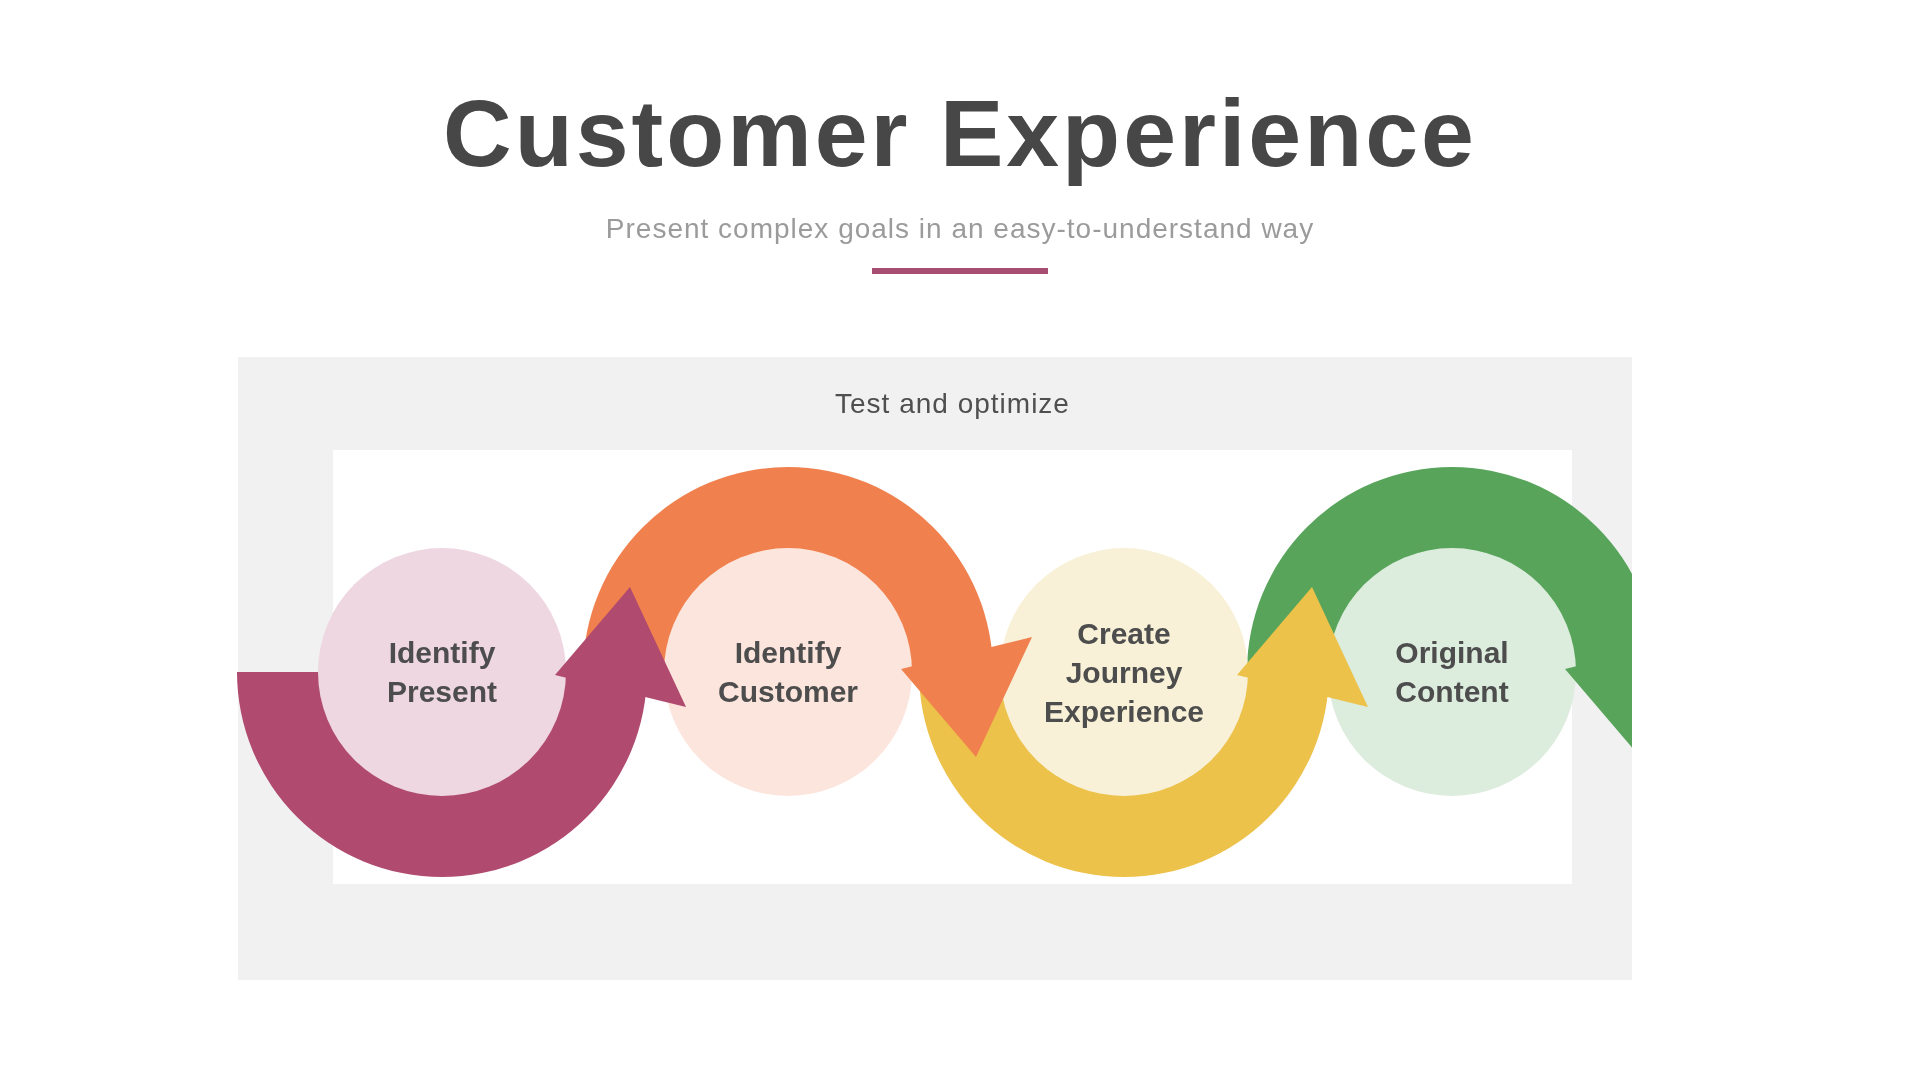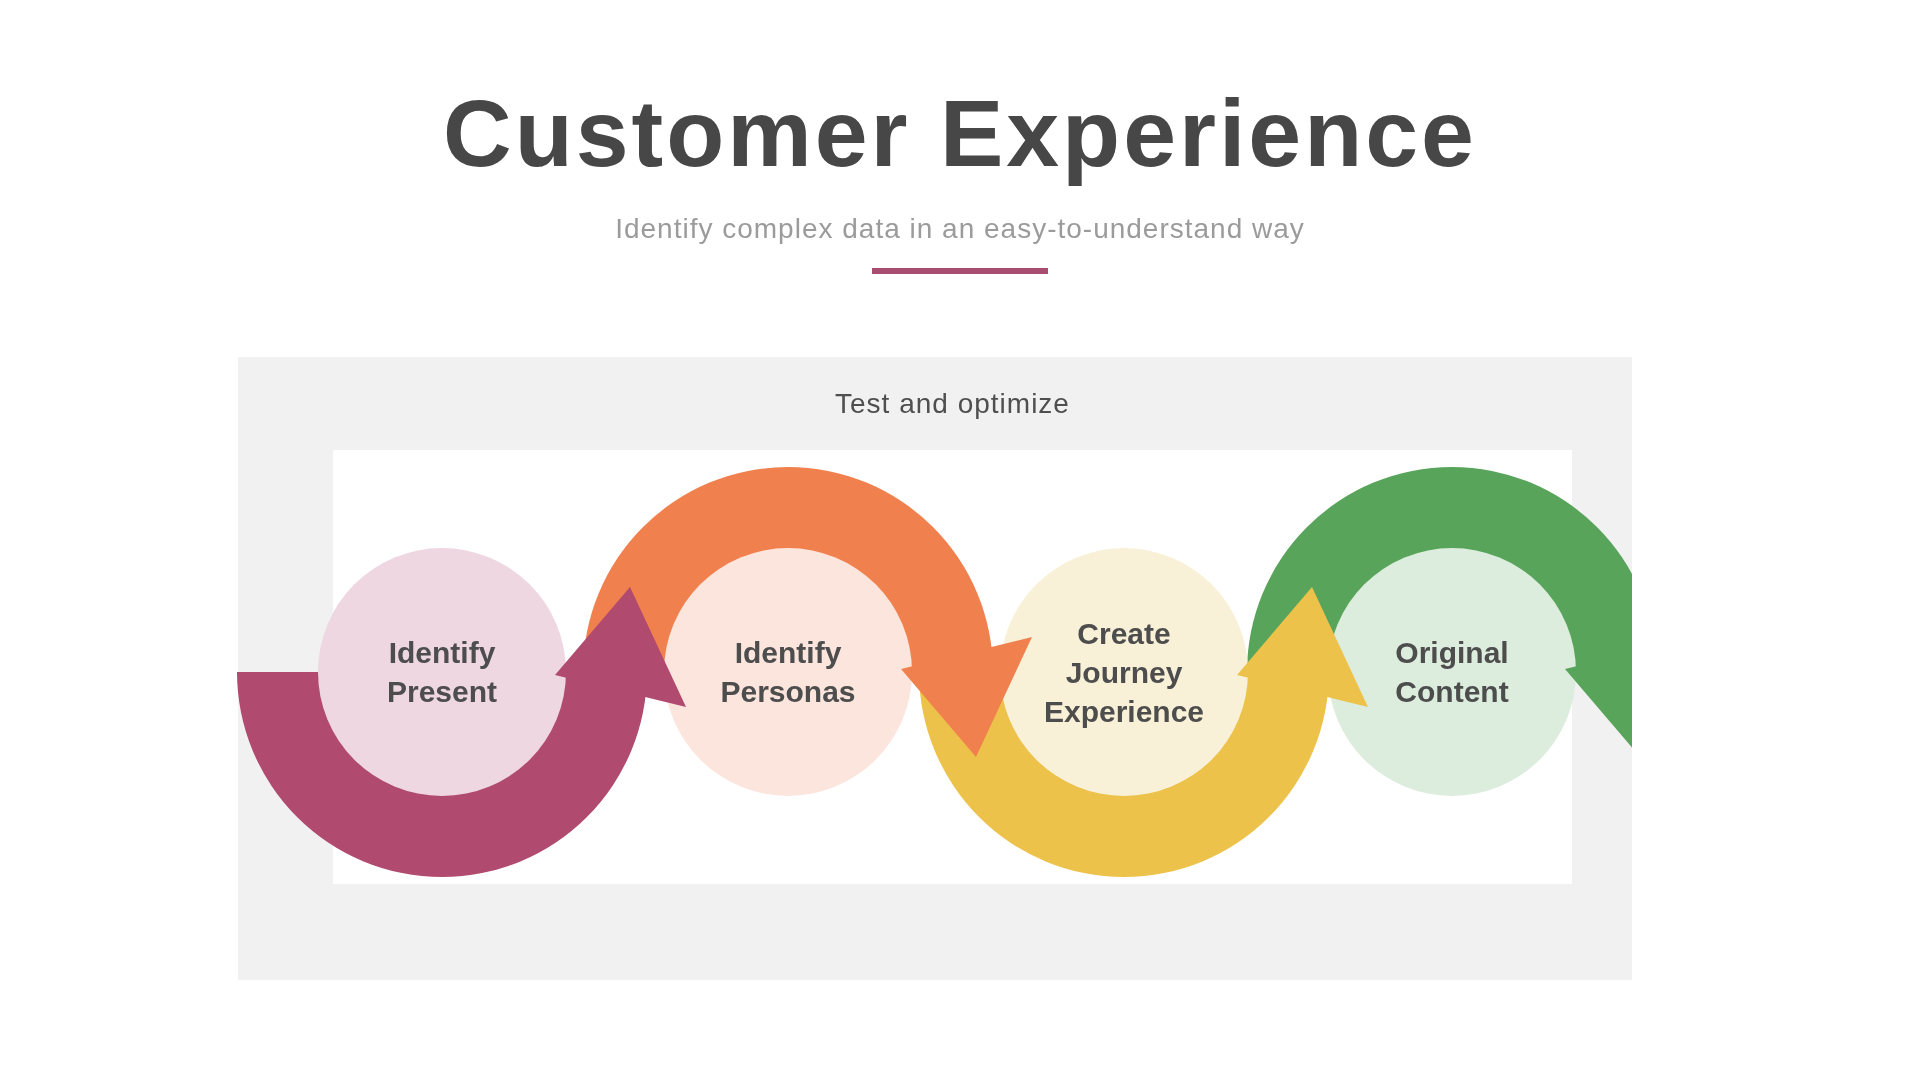--- a/index.html
+++ b/index.html
@@ -84,21 +84,21 @@
     color: #4d4d4d;
   }
   .step-label span { display: block; }
 </style>
 </head>
 <body>
 
 <div class="slide">
 
   <h1 class="page-title">Customer Experience</h1>
-  <p class="page-subtitle">Identify complex data in an easy-to-understand way</p>
+  <p class="page-subtitle">Present complex goals in an easy-to-understand way</p>
   <div class="accent-divider"></div>
 
   <div class="diagram-panel"></div>
   <div class="diagram-canvas"></div>
 
   <div class="loop-label top">Test and optimize</div>
 
   <svg class="cycle-svg" viewBox="0 0 1920 1080" width="1920" height="1080">
 
     <path d="M1247,655 A205,205 0 0 1 1657,655 L1575,655 A123,123 0 0 0 1329,655 Z" fill="#57a45a"></path>
@@ -116,21 +116,21 @@
     <path d="M976,740 L901,652 L1032,620 Z" fill="#f0814e"></path>
     <path d="M630,570 L555,658 L686,690 Z" fill="#b04a6e"></path>
   </svg>
 
   <div class="step-label" style="left:327px; top:575px;">
     <span>Identify</span>
     <span>Present</span>
   </div>
   <div class="step-label" style="left:673px; top:575px;">
     <span>Identify</span>
-    <span>Personas</span>
+    <span>Customer</span>
   </div>
   <div class="step-label" style="left:1009px; top:575px;">
     <span>Create</span>
     <span>Journey</span>
     <span>Experience</span>
   </div>
   <div class="step-label" style="left:1337px; top:575px;">
     <span>Original</span>
     <span>Content</span>
   </div>

